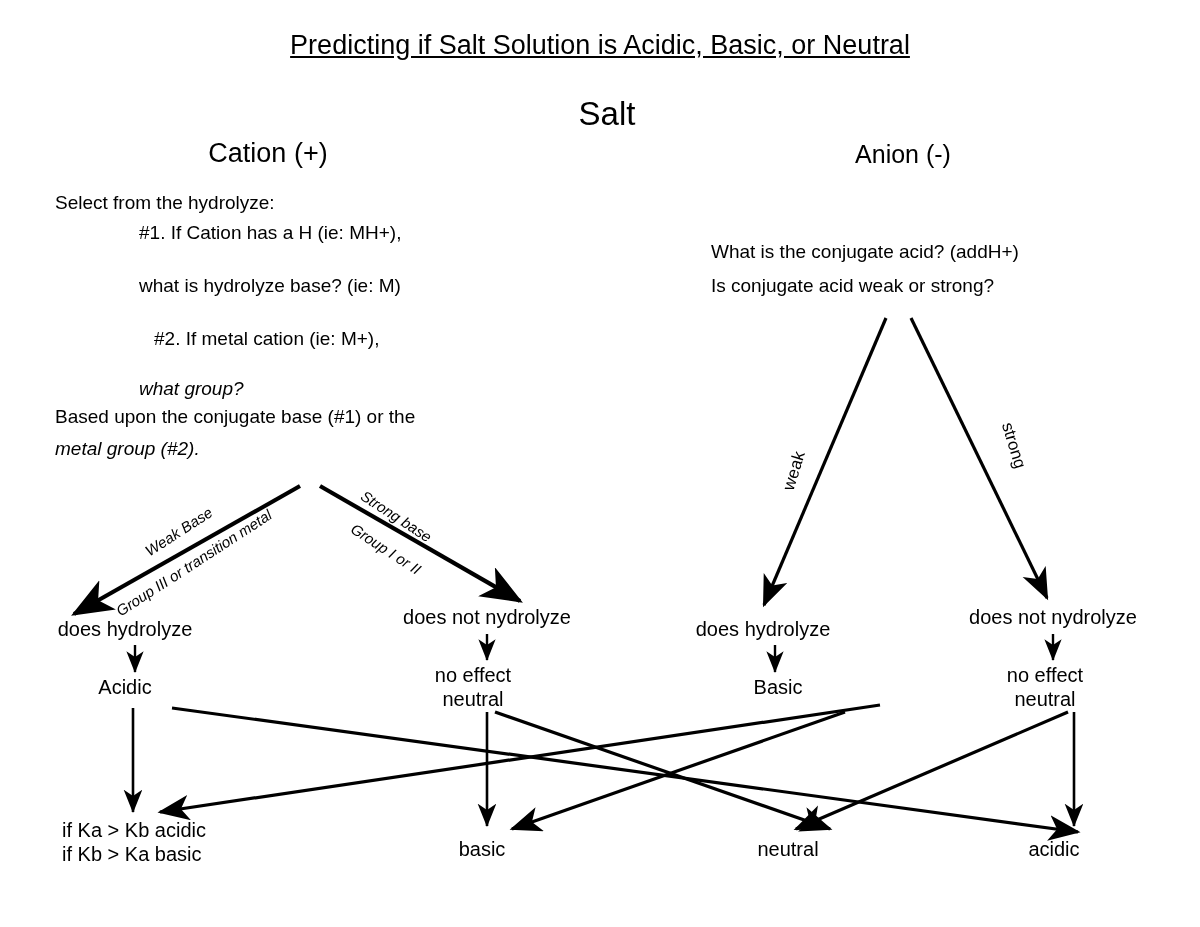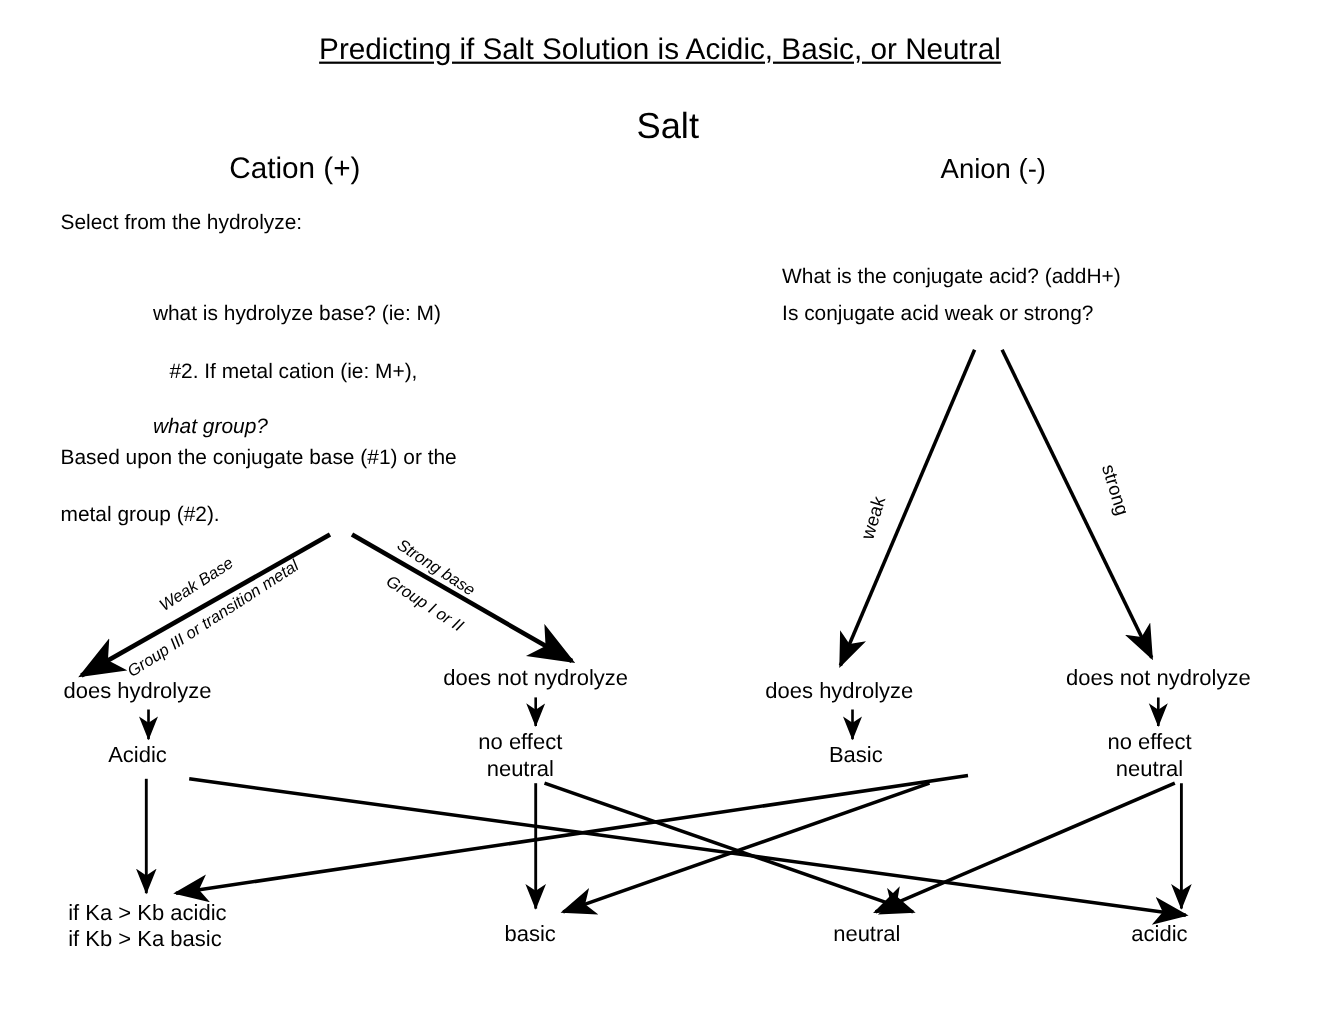--- a/index.html
+++ b/index.html
@@ -58,21 +58,21 @@
   }
 
   .body-text { font-size: 19px; }
 
   #cation-select   { left: 55px;  top: 192px; }
   #cation-line1    { left: 139px; top: 222px; }
   #cation-line2    { left: 139px; top: 275px; }
   #cation-line3    { left: 154px; top: 328px; }
   #cation-line4    { left: 139px; top: 378px; font-style: italic; }
   #cation-based1   { left: 55px;  top: 406px; }
-  #cation-based2   { left: 55px;  top: 458px; }
+  #cation-based2   { left: 55px;  top: 438px; font-style: italic; }
 
   #anion-q1 { left: 711px; top: 221px; margin-top: 20px; }
   #anion-q2 { left: 711px; top: 275px; }
 
   .edge-label {
     position: absolute;
     font-size: 15px;
     font-style: italic;
     white-space: nowrap;
     transform-origin: 0 0;
@@ -145,20 +145,21 @@
     <line x1="1068" y1="712" x2="796" y2="829" stroke="#000" stroke-width="3.2" marker-end="url(#ah)"></line>
   </svg>
 
   <div class="node ctr" id="title">Predicting if Salt Solution is Acidic, Basic, or Neutral</div>
   <div class="node ctr" id="salt-label">Salt</div>
 
   <div class="node ctr" id="cation-heading">Cation (+)</div>
   <div class="node ctr" id="anion-heading">Anion (-)</div>
 
   <div class="node body-text" id="cation-select">Select from the hydrolyze:</div>
+  <div class="node body-text" id="cation-line1">#1.  If Cation has a H (ie: MH+),</div>
   <div class="node body-text" id="cation-line2">what is hydrolyze base? (ie: M)</div>
   <div class="node body-text" id="cation-line3">#2.  If metal cation (ie: M+),</div>
   <div class="node body-text" id="cation-line4">what group?</div>
   <div class="node body-text" id="cation-based1">Based upon the conjugate base (#1) or the</div>
   <div class="node body-text" id="cation-based2">metal group (#2).</div>
 
   <div class="node body-text" id="anion-q1">What is the conjugate acid? (addH+)</div>
   <div class="node body-text" id="anion-q2">Is conjugate acid weak or strong?</div>
 
   <div class="edge-label" id="lbl-weak-base">Weak Base</div>

